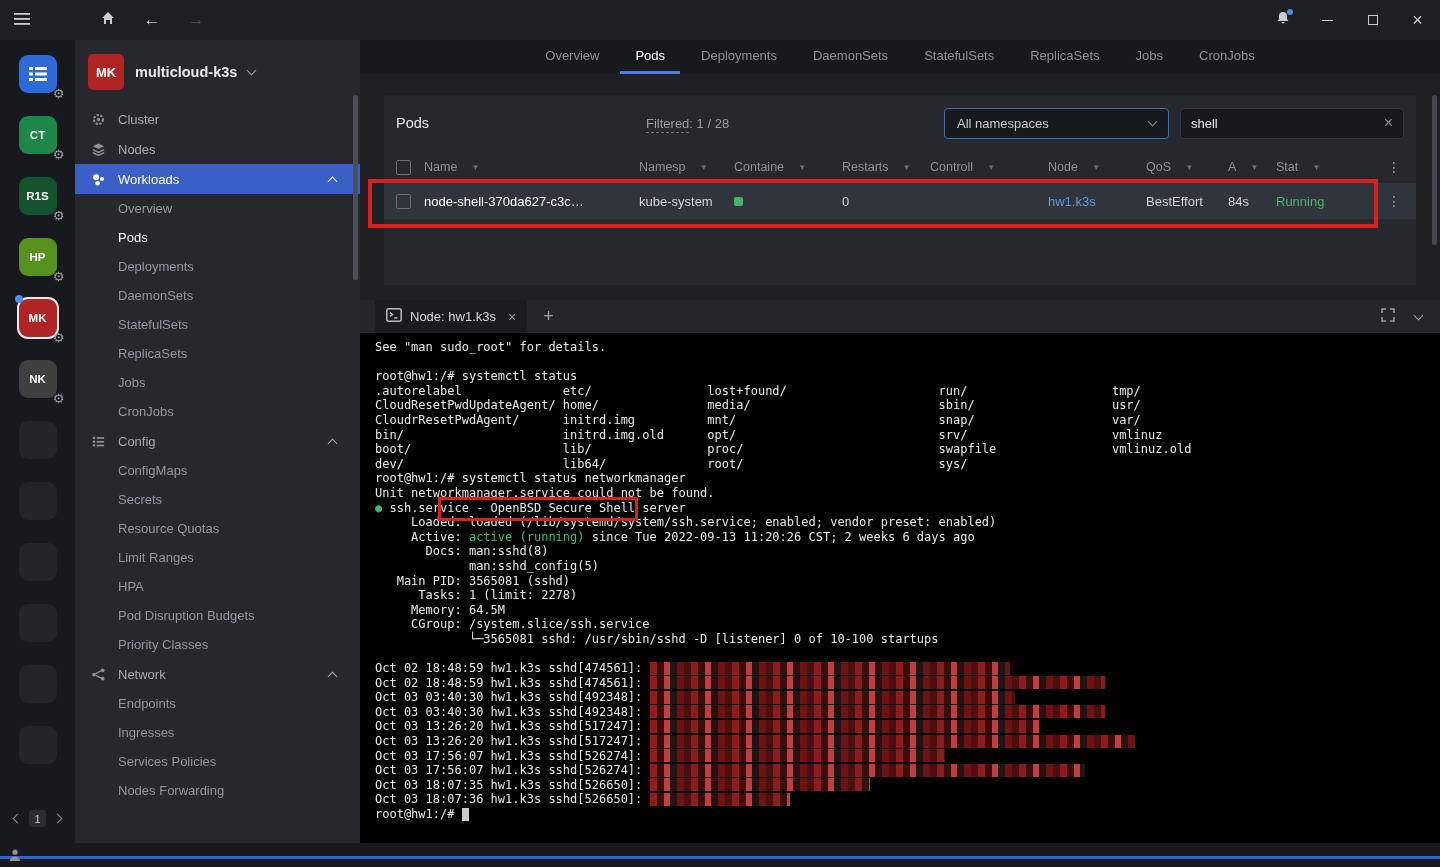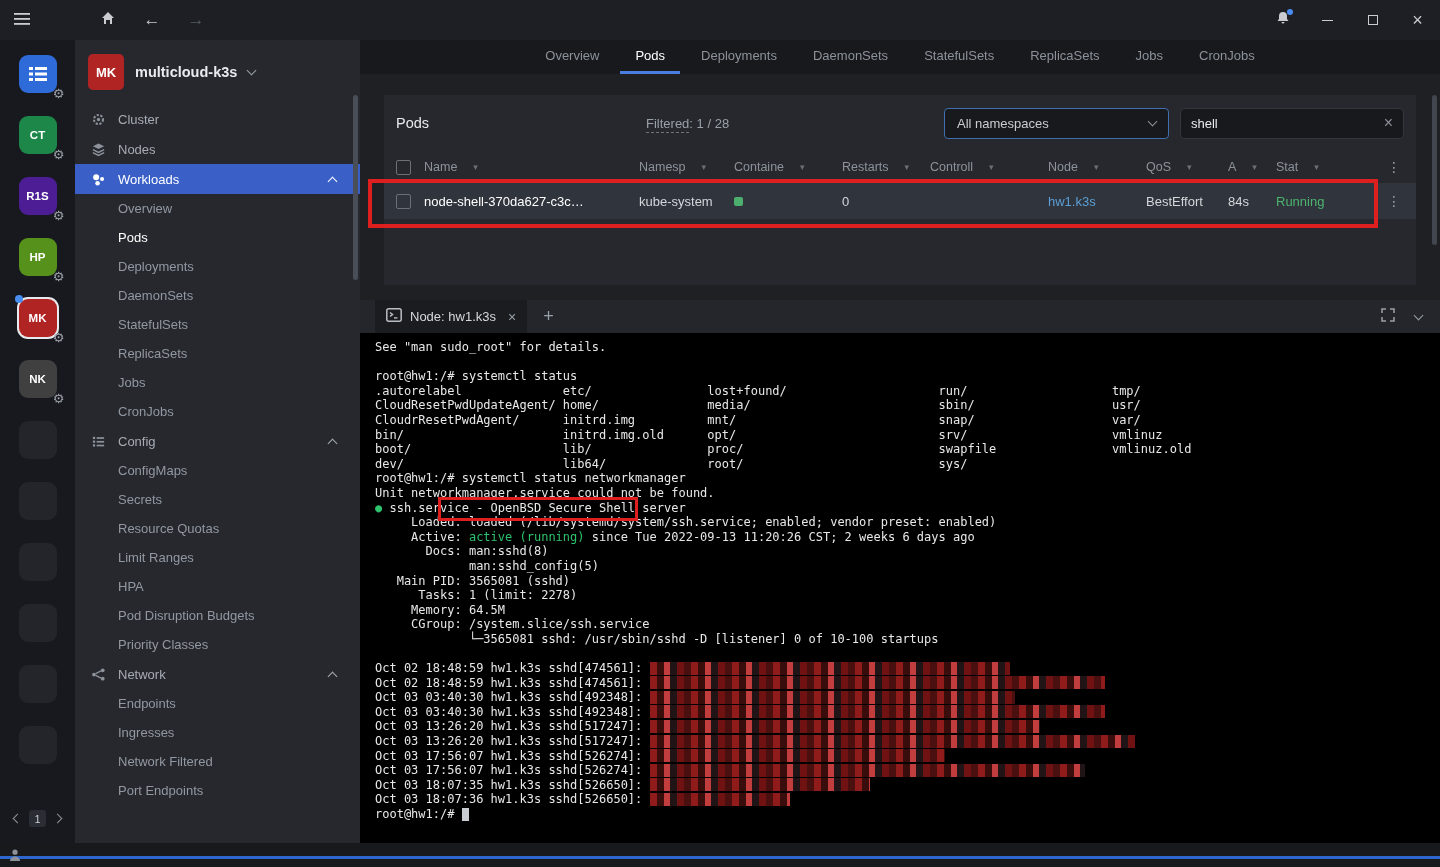--- a/index.html
+++ b/index.html
@@ -181,21 +181,21 @@
                 <rect x="7" y="13" width="12" height="3" fill="#fff"></rect>
               </svg>
           </div>
           <span class="rail-gear">⚙</span>
         </div>
       <div class="rail-item">
             <div class="rail-square" style="background: rgb(29, 134, 73);">CT</div>
             <span class="rail-gear">⚙</span>
           </div>
           <div class="rail-item">
-            <div class="rail-square" style="background: #4c1d95;">R1S</div>
+            <div class="rail-square" style="background: #14532d;">R1S</div>
             <span class="rail-gear">⚙</span>
           </div>
           <div class="rail-item">
             <div class="rail-square" style="background: rgb(86, 145, 28);">HP</div>
             <span class="rail-gear">⚙</span>
           </div>
           <div class="rail-item active">
             <div class="rail-square" style="background: rgb(177, 36, 36);">MK</div>
             <span class="rail-gear">⚙</span>
             <span class="rail-dot"></span>
@@ -326,24 +326,24 @@
             <span class="nav-label">Network</span>
             <span class="chev up"></span>
           </div>
           <div class="nav-sub">
             <span class="nav-label">Endpoints</span>
           </div>
           <div class="nav-sub">
             <span class="nav-label">Ingresses</span>
           </div>
           <div class="nav-sub">
-            <span class="nav-label">Network Filtered</span>
-          </div>
-          <div class="nav-sub">
-            <span class="nav-label">Port Endpoints</span>
+            <span class="nav-label">Services Policies</span>
+          </div>
+          <div class="nav-sub">
+            <span class="nav-label">Nodes Forwarding</span>
           </div>
         </nav>
       <div class="sb-scroll"></div>
     </div>
 
     <div class="main">
       <div class="tabstrip">
           <div class="rtab">Overview</div>
           <div class="rtab active">Pods</div>
           <div class="rtab">Deployments</div>

